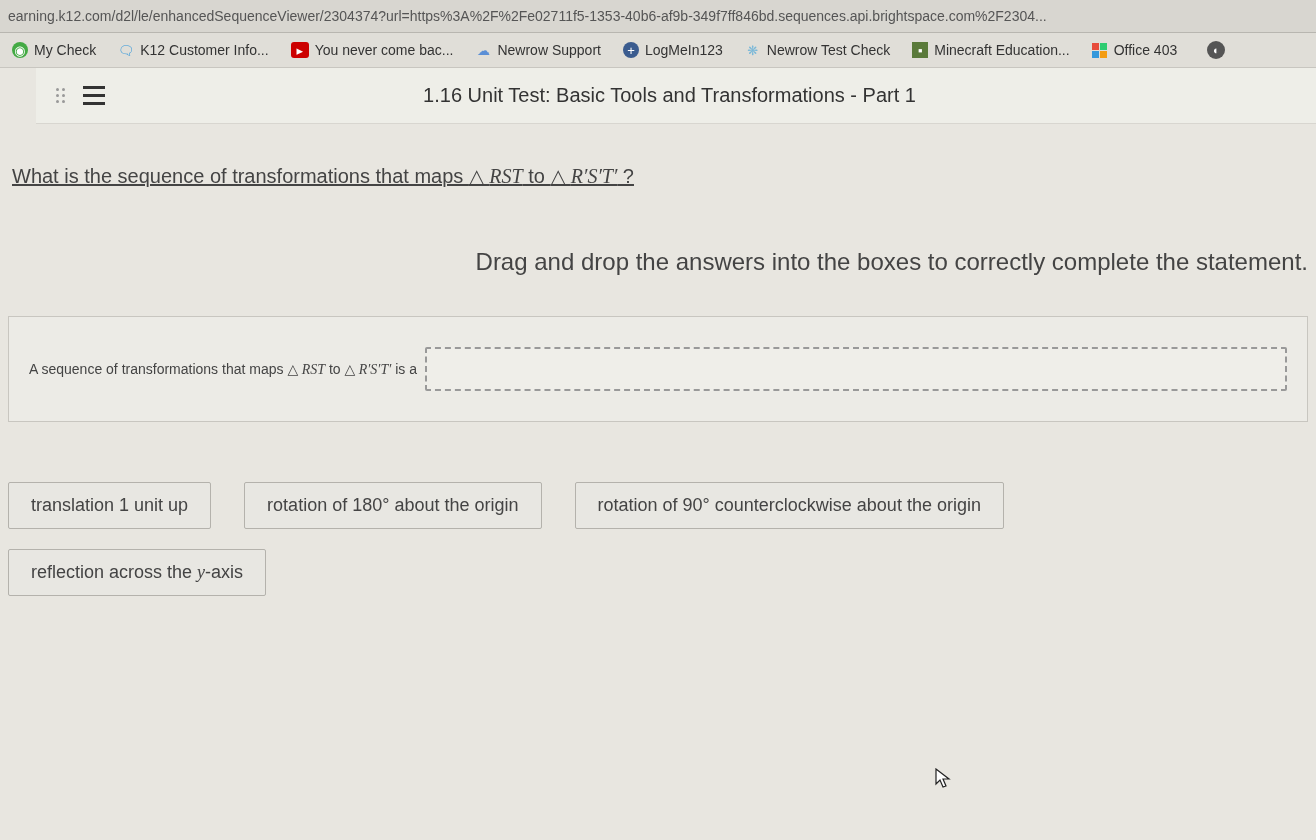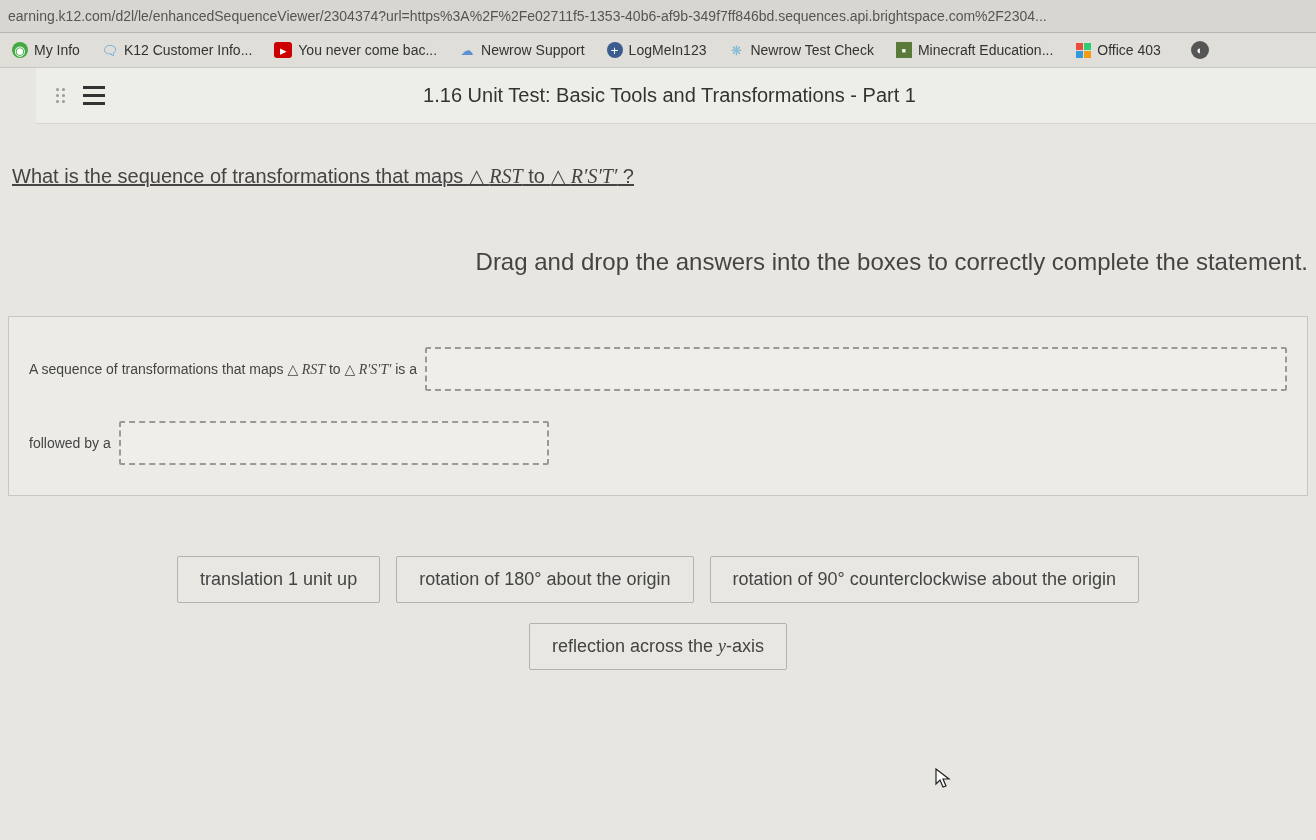--- a/index.html
+++ b/index.html
@@ -121,22 +121,21 @@
   background: #efeee9;
   border-radius: 2px;
 }
 .drop-box-1 { flex: 1; min-width: 480px; }
 .drop-box-2 { width: 430px; }
 .math-tri { font-family: 'Times New Roman', serif; }
 .math-var { font-family: 'Times New Roman', serif; font-style: italic; }
 
 .answer-row {
   display: flex;
-  justify-content: center;
-  gap: 16px;
+  gap: 33px;
   margin-bottom: 20px;
   flex-wrap: wrap;
 }
 .answer-tile {
   border: 1px solid #b4b2ac;
   background: #e8e7e2;
   padding: 12px 22px;
   font-size: 18px;
   color: #444;
   cursor: grab;
@@ -154,21 +153,21 @@
 }
 </style>
 </head>
 <body>
 
 <div class="url-bar">earning.k12.com/d2l/le/enhancedSequenceViewer/2304374?url=https%3A%2F%2Fe02711f5-1353-40b6-af9b-349f7ff846bd.sequences.api.brightspace.com%2F2304...</div>
 
 <div class="bookmarks-bar">
   <div class="bookmark-item">
     <span class="bm-icon bm-globe">◉</span>
-    <span>My Info</span>
+    <span>My Check</span>
   </div>
   <div class="bookmark-item">
     <span class="bm-icon bm-chat">🗨</span>
     <span>K12 Customer Info...</span>
   </div>
   <div class="bookmark-item">
     <span class="bm-icon bm-yt">▸</span>
     <span>You never come bac...</span>
   </div>
   <div class="bookmark-item">
@@ -229,24 +228,20 @@
 
   <div class="instruction-text">Drag and drop the answers into the boxes to correctly complete the statement.</div>
 
   <div class="statement-box">
     <div class="statement-line">
       <span>
         <span>A sequence of transformations that maps </span><span class="math-tri">△ </span><span class="math-var">RST</span><span> to </span><span class="math-tri">△ </span><span class="math-var">R′S′T′</span><span> is a</span>
       </span>
       <div class="drop-box drop-box-1"></div>
     </div>
-    <div class="statement-line">
-      <span>followed by a</span>
-      <div class="drop-box drop-box-2"></div>
-    </div>
   </div>
 
   <div class="answer-row">
     <div class="answer-tile">translation 1 unit up</div>
     <div class="answer-tile">
       <span>rotation of 180</span><span>°</span><span> about the origin</span>
     </div>
     <div class="answer-tile">
       <span>rotation of 90</span><span>°</span><span> counterclockwise about the origin</span>
     </div>

